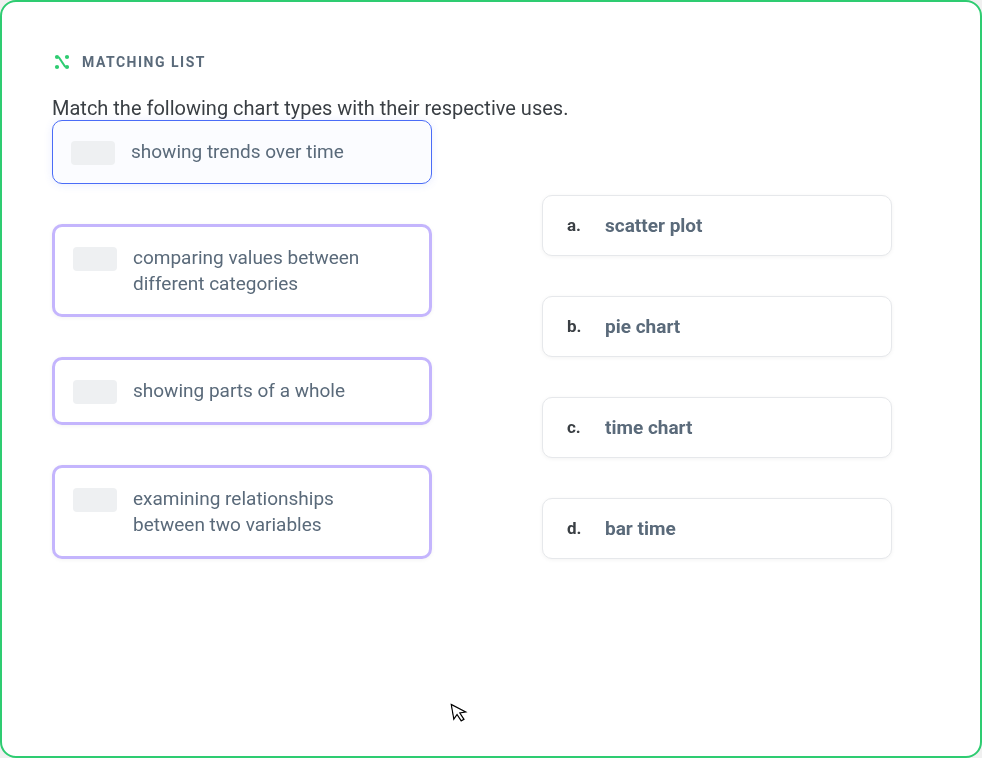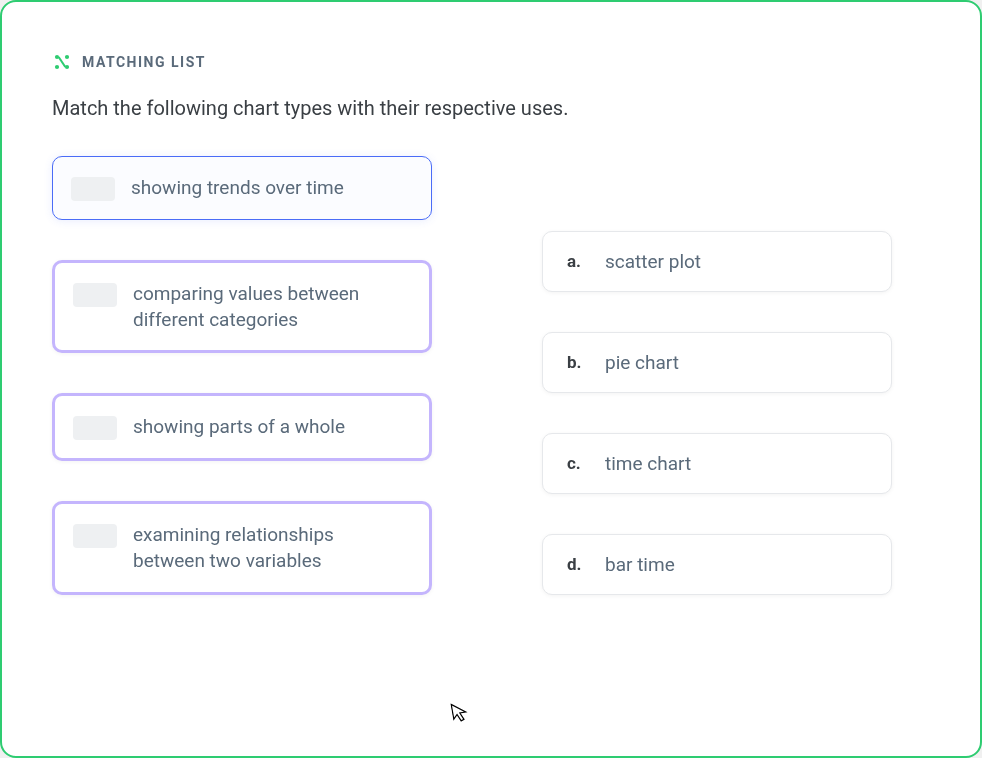--- a/index.html
+++ b/index.html
@@ -41,21 +41,20 @@
     .section-label {
       color: #5a6a7a;
       font-size: 14px;
       font-weight: 700;
       letter-spacing: 1.5px;
       text-transform: uppercase;
     }
     .instruction {
       color: #3a3f44;
       font-size: 20px;
-      margin-bottom: 36px;
       font-weight: 400;
     }
     .columns {
       display: flex;
       gap: 110px;
       align-items: flex-end;
     }
     .left-col {
       display: flex;
       flex-direction: column;
@@ -112,21 +111,21 @@
     }
     .option-letter {
       color: #3a3f44;
       font-size: 17px;
       font-weight: 700;
       min-width: 20px;
     }
     .option-text {
       color: #5a6a7a;
       font-size: 19px;
-      font-weight: 400;
+      font-weight: 700;
     }
     .cursor {
       position: absolute;
       left: 450px;
       top: 700px;
       font-size: 18px;
       color: #000;
       transform: rotate(-10deg);
     }
   </style>

